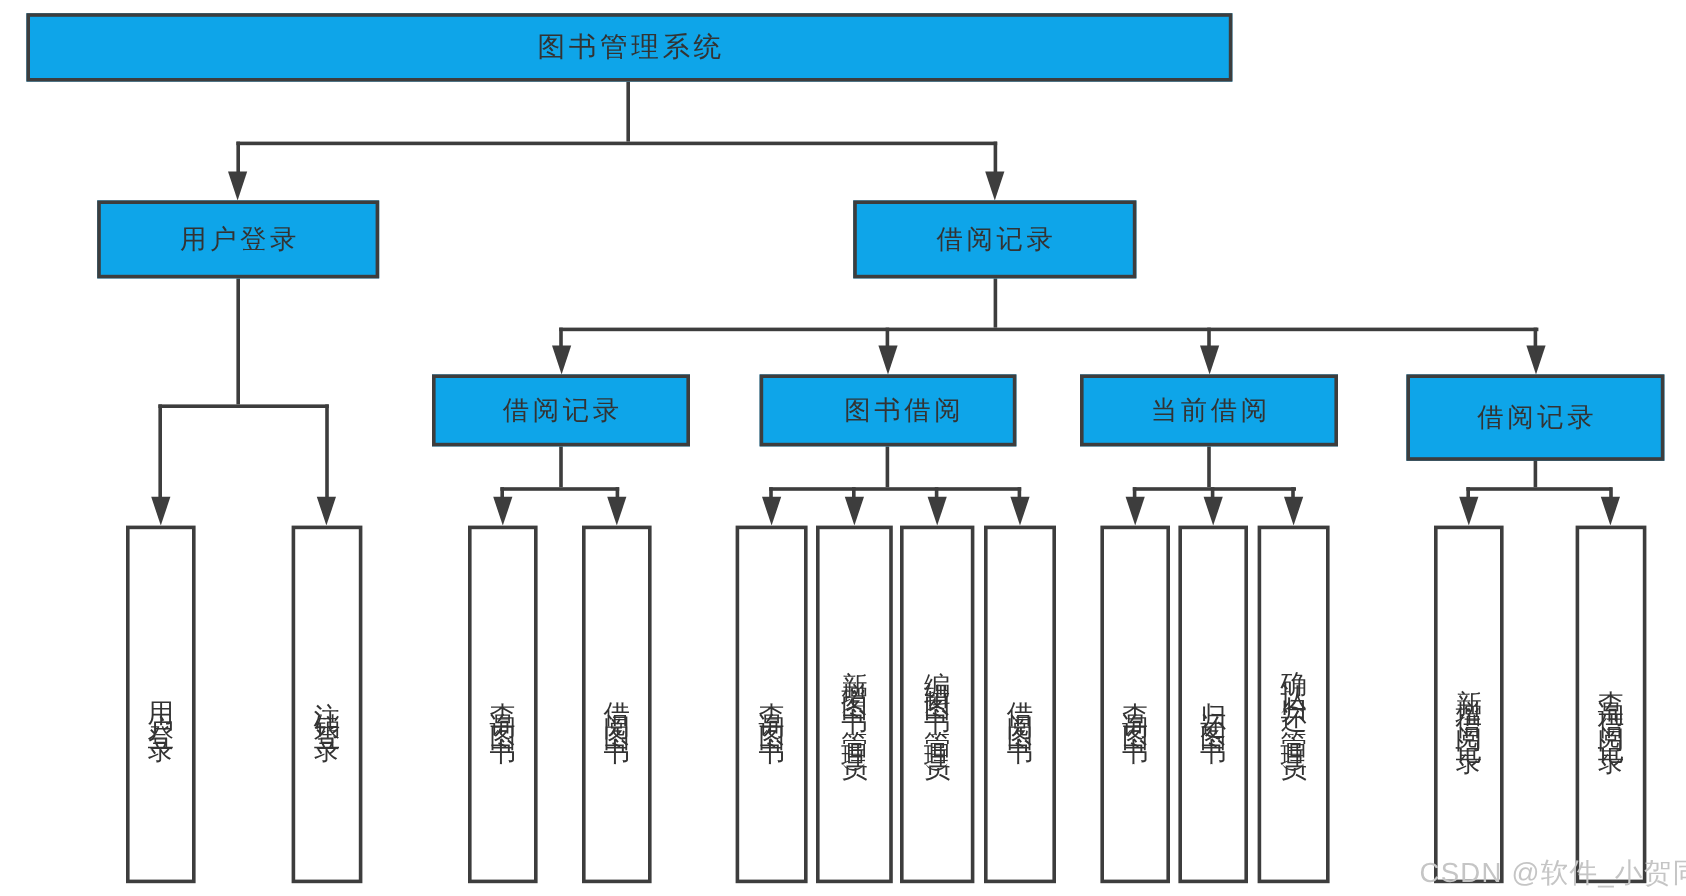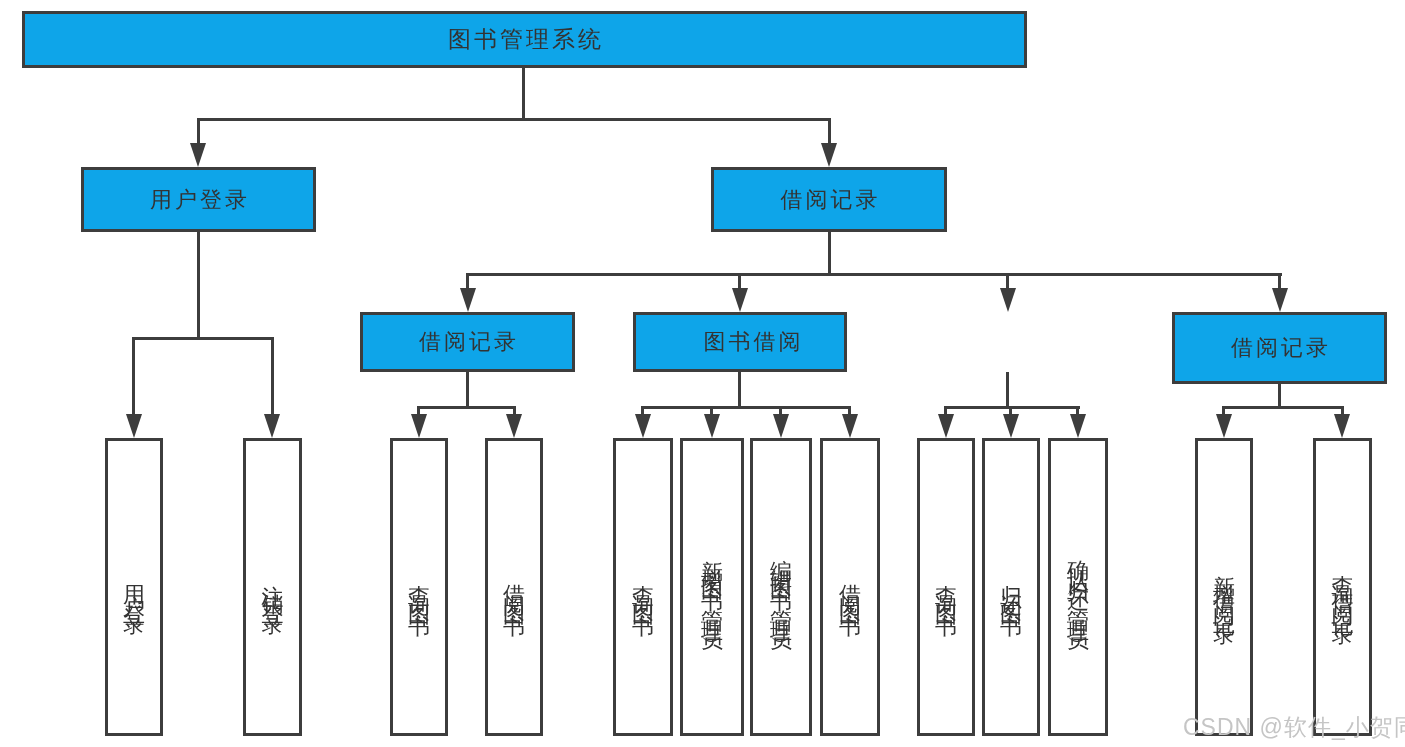--- a/index.html
+++ b/index.html
@@ -107,20 +107,23 @@
   <div class="arr" style="left:1000px;top:288px;"></div>
   <div class="vl" style="left:1278px;top:273px;height:18px;"></div>
   <div class="arr" style="left:1272px;top:288px;"></div>
 
   <div class="box-h" style="left:360px;top:312px;width:215px;height:60px;">
     <span class="lbl">借阅记录</span>
   </div>
   <div class="box-h" style="left:633px;top:312px;width:214px;height:60px;padding-left:24px;">
     <span class="lbl">图书借阅</span>
   </div>
+  <div class="box-h" style="left:900px;top:312px;width:215px;height:60px;">
+    <span class="lbl">当前借阅</span>
+  </div>
   <div class="box-h" style="left:1172px;top:312px;width:215px;height:72px;">
     <span class="lbl">借阅记录</span>
   </div>
 
   <div class="vl" style="left:466px;top:372px;height:34px;"></div>
   <div class="hl" style="left:417px;top:406px;width:99px;"></div>
   <div class="vl" style="left:417px;top:406px;height:12px;"></div>
   <div class="arr" style="left:411px;top:414px;"></div>
   <div class="vl" style="left:513px;top:406px;height:12px;"></div>
   <div class="arr" style="left:506px;top:414px;"></div>

